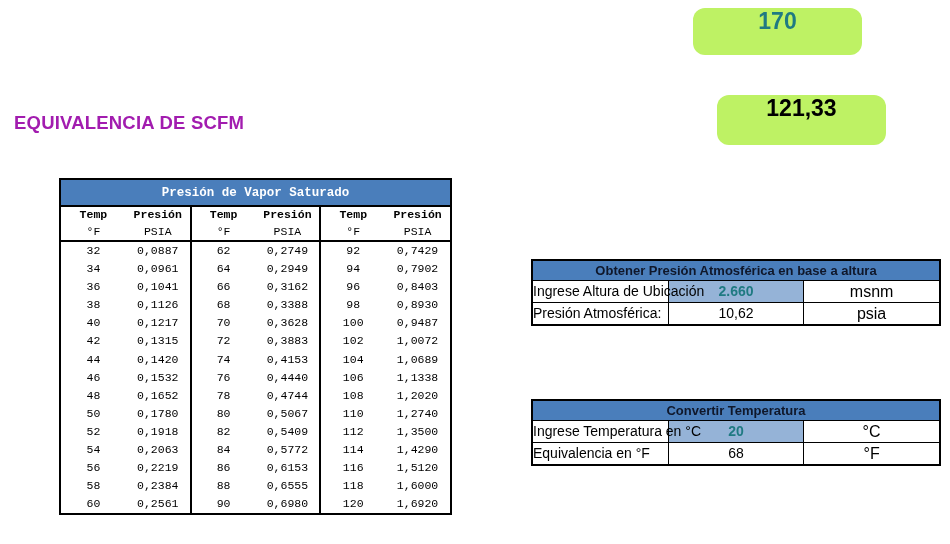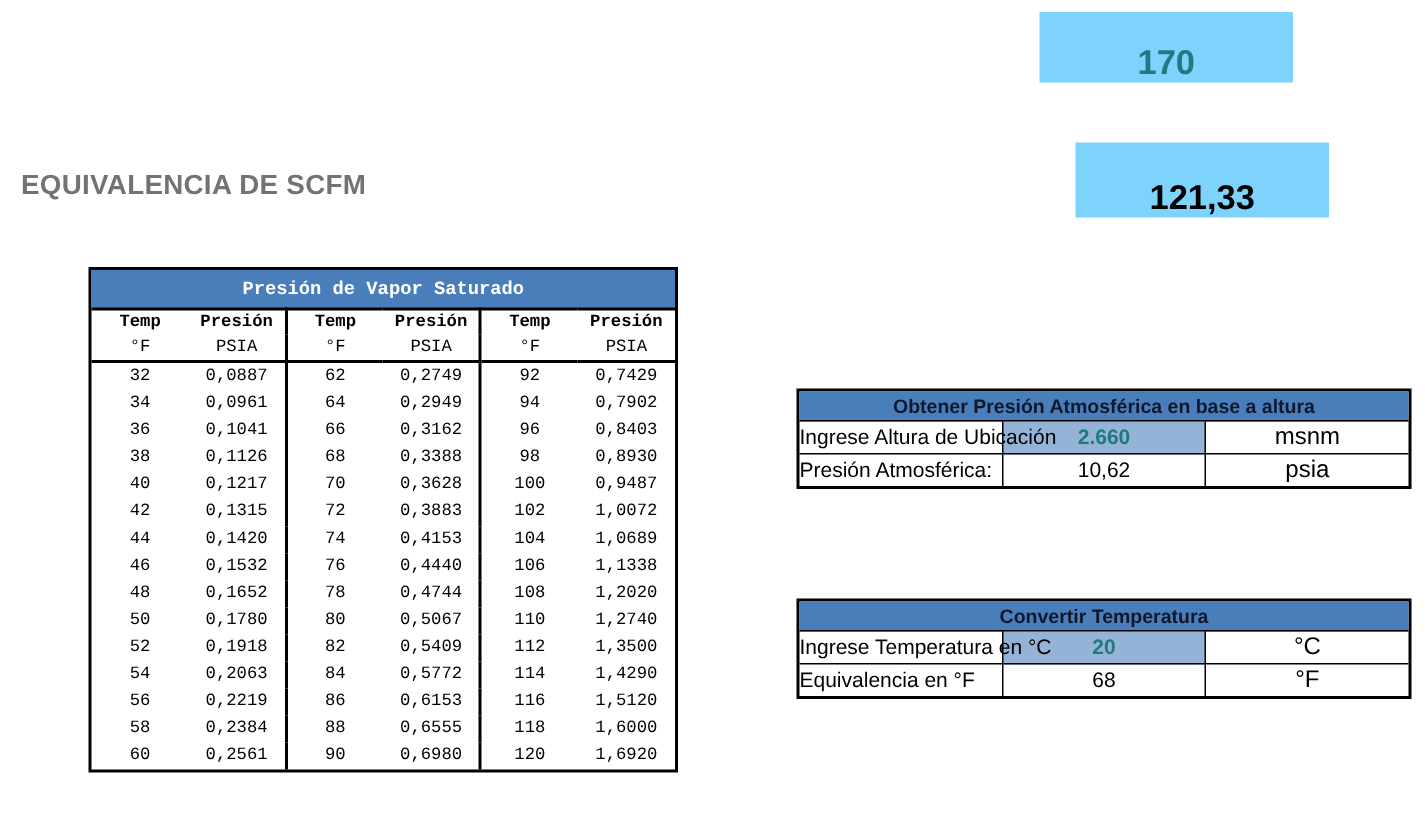--- a/index.html
+++ b/index.html
@@ -12,25 +12,26 @@
     height: 544px;
     position: relative;
     overflow: hidden;
     font-family: "Liberation Sans", sans-serif;
     color: #000000;
   }
 
   
   .value-box {
     position: absolute;
-    background: #7dd3fc;
+    background: #bef264;
     display: flex;
-    align-items: flex-end;
+    align-items: flex-start;
     justify-content: center;
     font-weight: bold;
+    border-radius: 12px;
   }
   #box-170 {
     left: 693px; top: 8px; width: 169px; height: 47px;
     font-size: 23px;
     color: #1f7a82;
   }
   #box-12133 {
     left: 693px; top: 95px; width: 169px; height: 50px;
     font-size: 23px;
     color: #000000;
@@ -38,21 +39,21 @@
   }
 
   
   #page-title {
     position: absolute;
     left: 14px;
     top: 112px;
     font-size: 18.5px;
     font-weight: bold;
     letter-spacing: 0.2px;
-    color: #737373;
+    color: #a21caf;
   }
 
   
   #vapor-table-wrap {
     position: absolute;
     left: 59px;
     top: 178px;
     width: 393px;
     border: 2px solid #000000;
     background: #ffffff;

